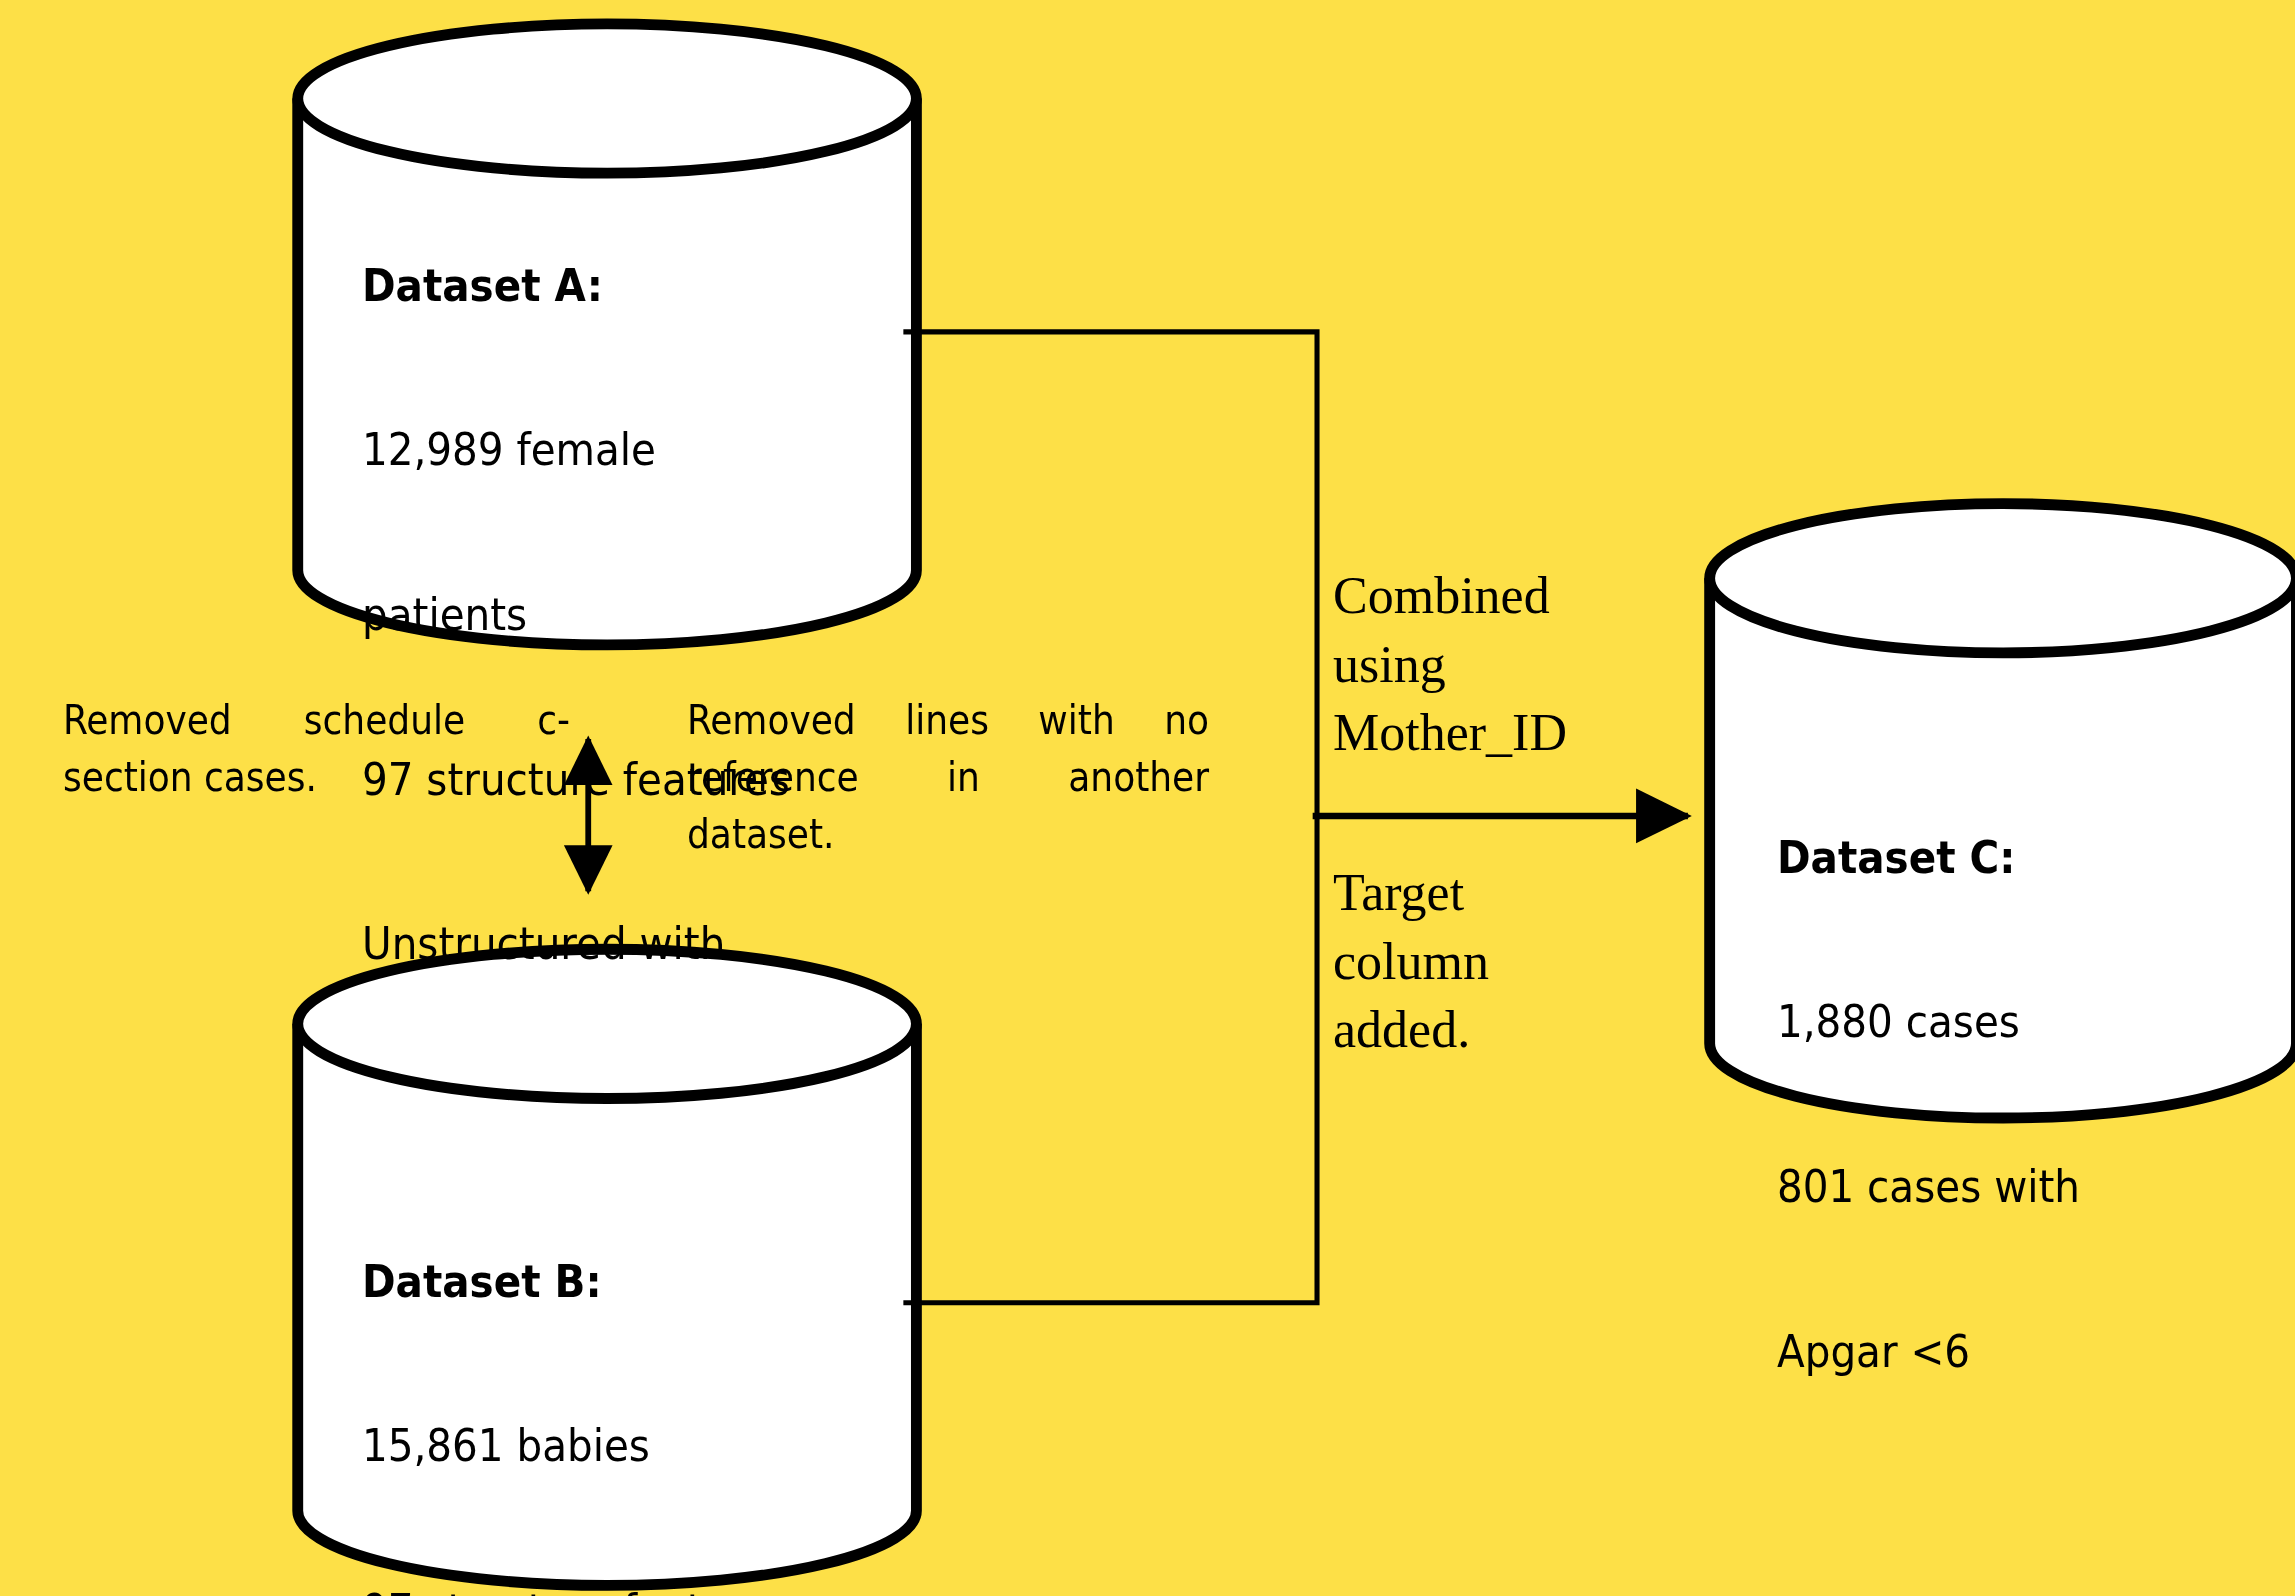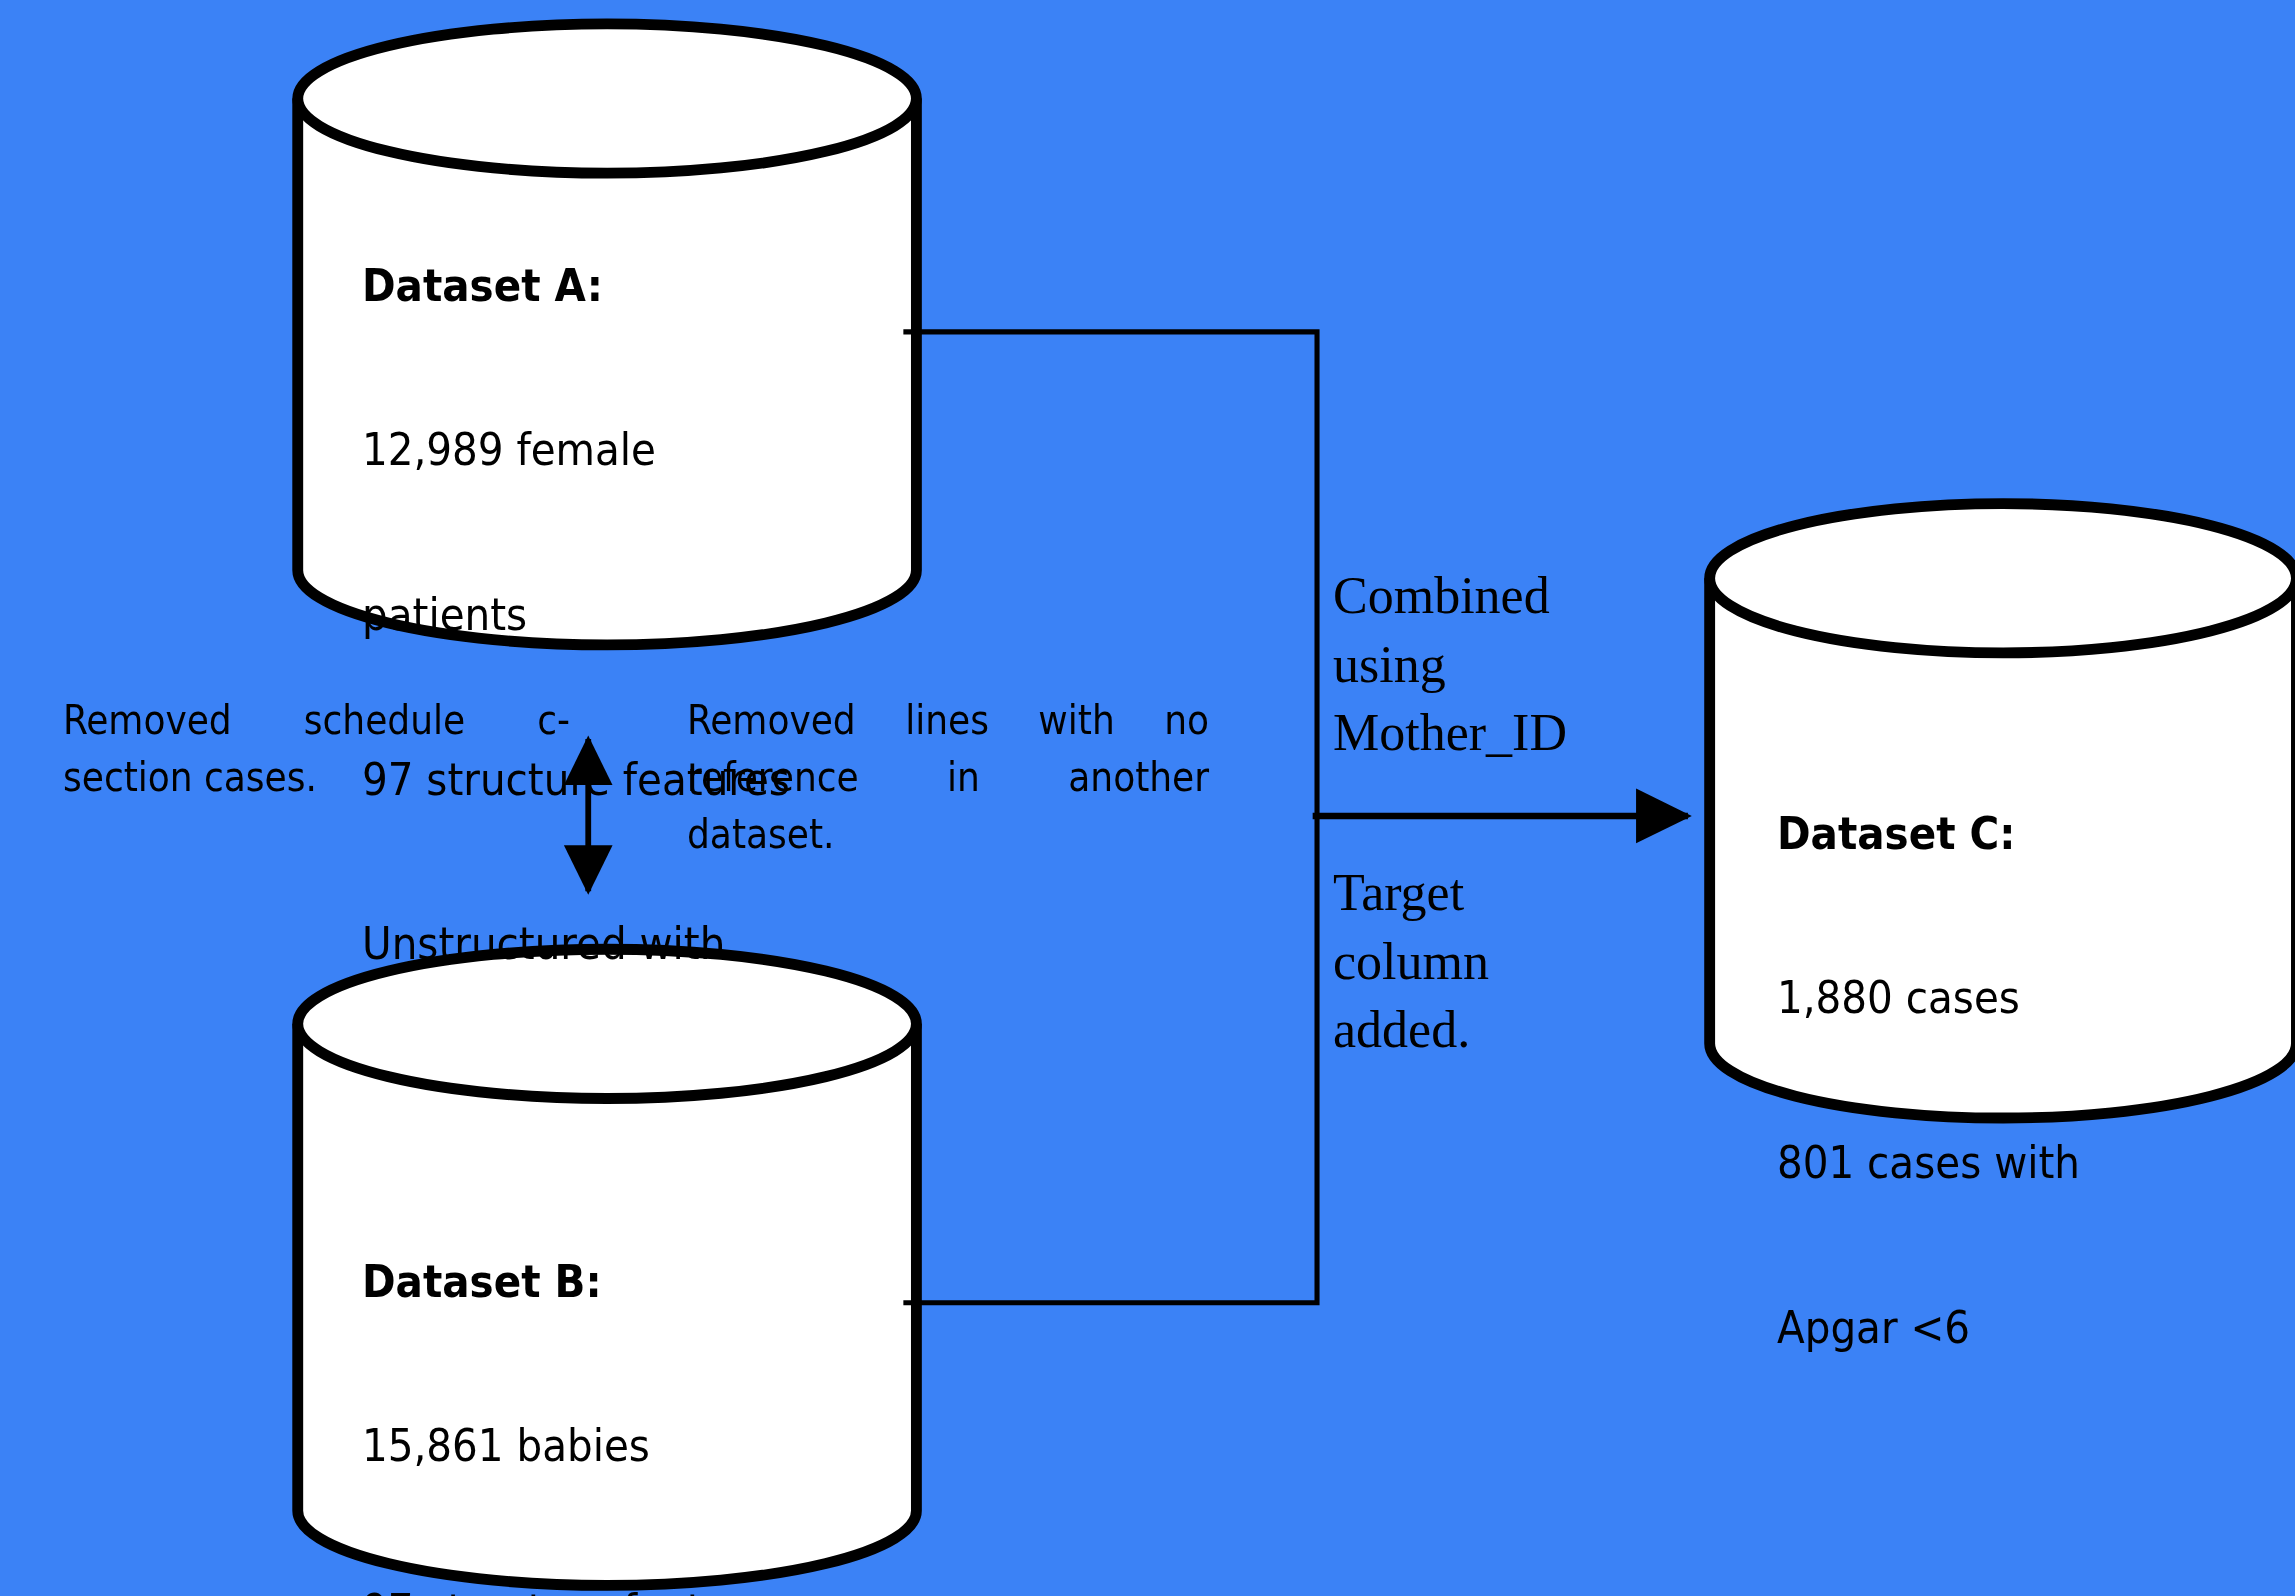--- a/index.html
+++ b/index.html
@@ -4,21 +4,21 @@
 <style>
   html, body {
     margin: 0;
     padding: 0;
     background: #ffffff;
   }
   #page {
     position: relative;
     width: 2295px;
     height: 1597px;
-    background: #3b82f6;
+    background: #fde047;
     overflow: hidden;
     font-family: "DejaVu Sans", sans-serif;
   }
   #diagram-svg {
     position: absolute;
     left: 0;
     top: 0;
     width: 2295px;
     height: 1597px;
   }
@@ -117,21 +117,21 @@
     <div>Unstructured with</div>
   </div>
 
   <div class="txt db-text" style="left:362px; top:1145px; width:551px;">
     <div class="hdr">Dataset B:</div>
     <div>15,861 babies</div>
     <div>97 structure features</div>
     
   </div>
 
-  <div class="txt db-text" style="left:1777px; top:697px; width:507px;">
+  <div class="txt db-text" style="left:1777px; top:721px; width:507px;">
     <div class="hdr">Dataset C:</div>
     <div>1,880 cases</div>
     <div>801 cases with</div>
     <div>Apgar &lt;6</div>
   </div>
 
   <div class="txt annot" style="left:19px; top:692px; width:507px;">Removed schedule c-section cases.</div>
 
   <div class="txt annot" style="left:643px; top:692px; width:522px;">Removed lines with no reference in another dataset.</div>
 

